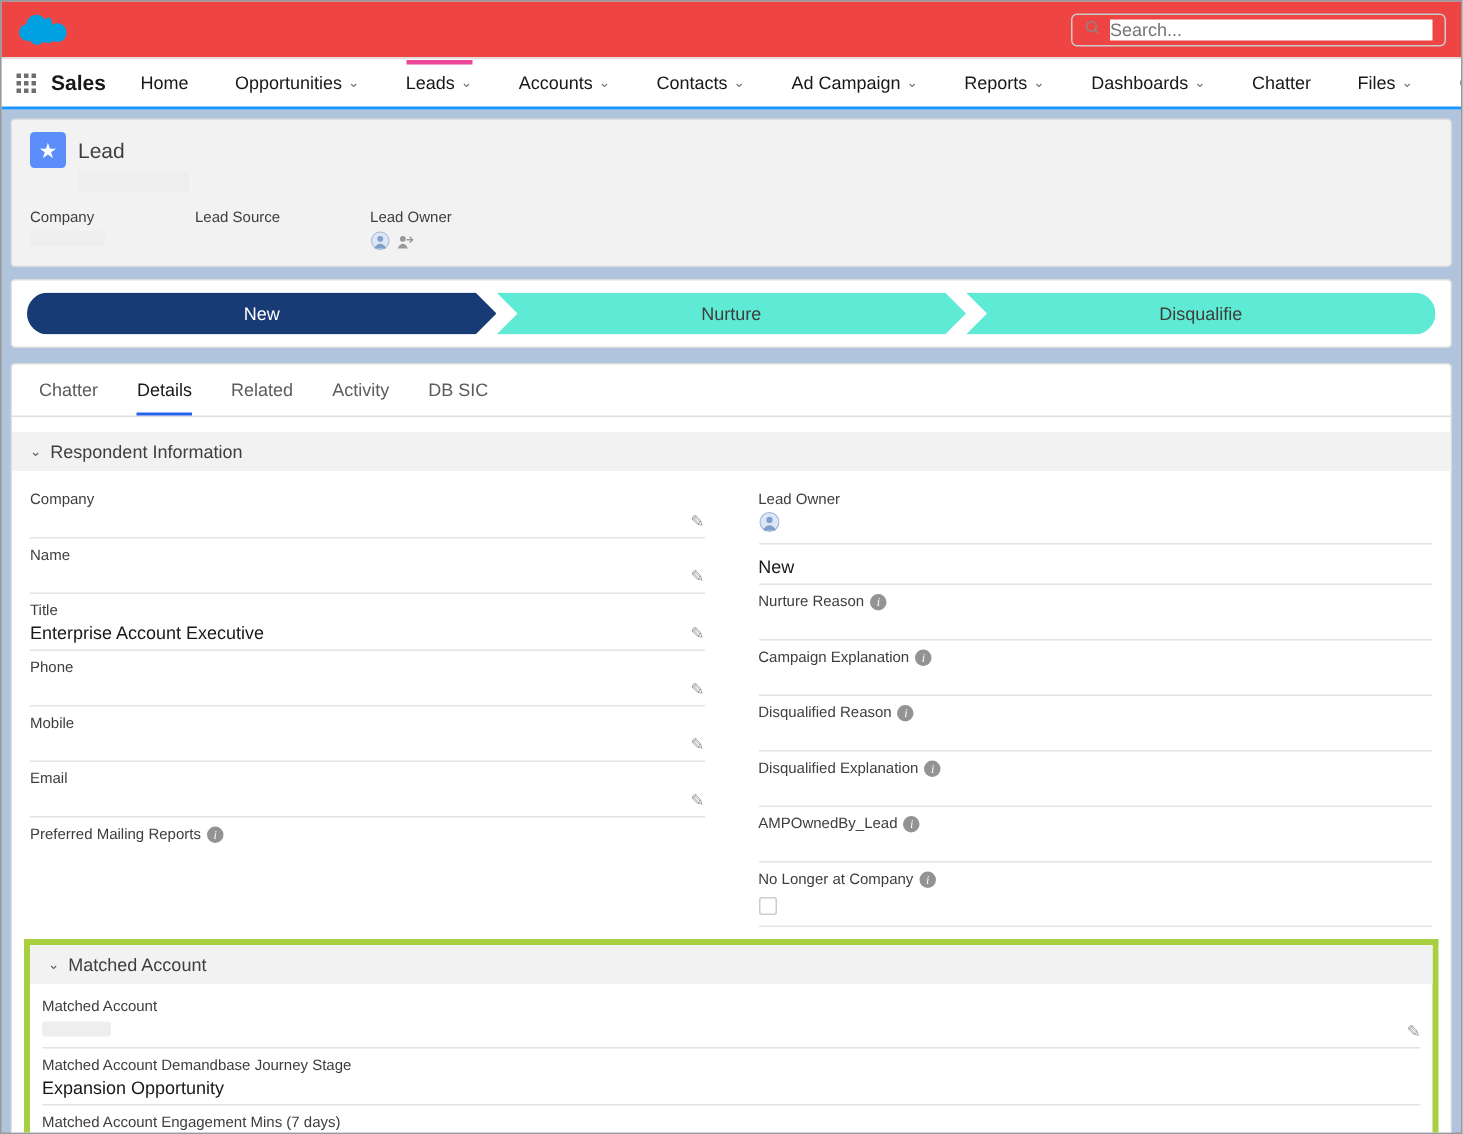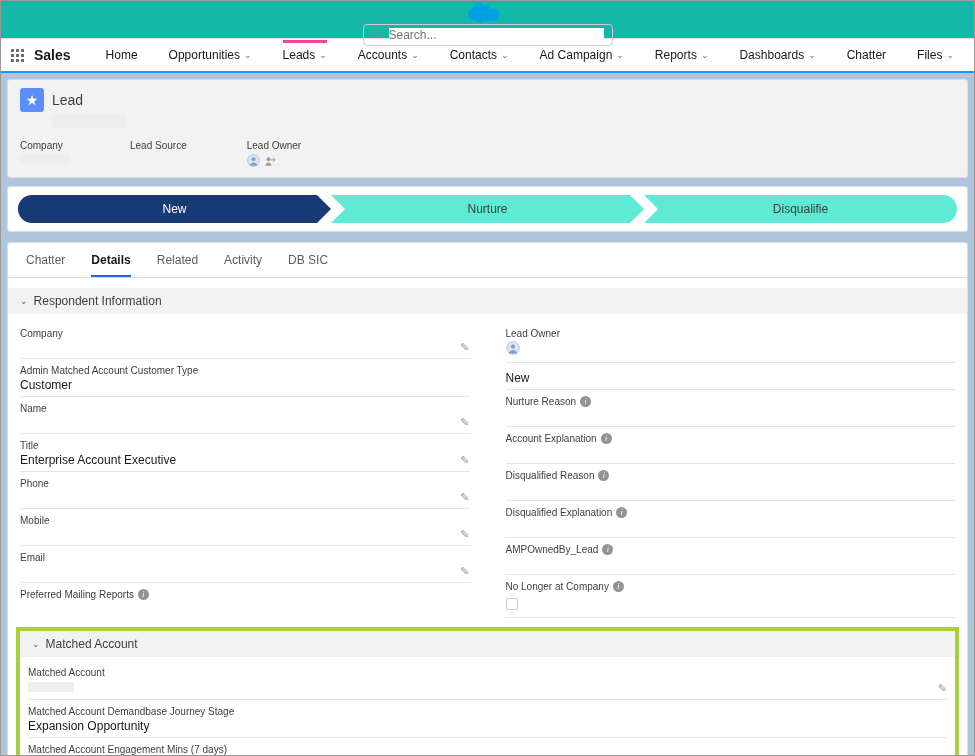--- a/index.html
+++ b/index.html
@@ -7,28 +7,27 @@
     font-family: -apple-system, BlinkMacSystemFont, "Segoe UI", Arial, sans-serif;
     font-size: 12px;
     background: #b0c4de;
     width: 975px;
     height: 756px;
     overflow: hidden;
     border: 1px solid #999;
     color: #3e3e3c;
   }
   .top-bar {
-    background: #14b8a6;
+    background: #ef4444;
     border-bottom: 1px solid #ddd;
     height: 38px;
     display: flex;
     align-items: center;
     padding: 0 10px;
     justify-content: space-between;
-    flex-direction: column;
   }
   .cloud-logo {
     width: 36px; height: 24px; margin-right: 8px;
   }
   .cloud-logo svg { display: block; }
   .search-wrap {
     display: flex; align-items: center; gap: 6px;
     border: 1px solid #ccc; border-radius: 4px;
     padding: 3px 8px; width: 250px;
     color: #999;
@@ -44,21 +43,21 @@
     padding: 0 10px;
   }
   .app-launcher {
     display: grid;
     grid-template-columns: repeat(3,3px);
     grid-template-rows: repeat(3,3px);
     gap: 2px;
     margin-right: 10px;
   }
   .app-launcher span { background:#706e6b; width:3px; height:3px; }
-  .app-name { font-weight: 700; font-size: 14px; margin-right: 18px; color:#181818; }
+  .app-name { font-weight: 700; font-size: 14px; margin-right: 6px; color:#181818; }
   .nav-item {
     display: flex; align-items:center; gap:4px;
     font-size: 12px; color:#181818;
     margin-right: 14px; white-space: nowrap;
     padding: 8px 0;
     cursor: pointer;
     margin-left: 17px;
   }
   .nav-item.active { border-top: 3px solid #ec4899; padding-top:5px; }
   .chev { font-size:9px; color:#706e6b; }
@@ -121,21 +120,21 @@
 
   .detail-card {
     background:#fff; border:1px solid #ddd; border-radius:3px;
     margin-top:10px;
   }
   .tabs-row {
     display:flex; gap:26px; padding:10px 18px 0;
     border-bottom:1px solid #ddd;
   }
   .tab { font-size:12px; color:#5c5c5c; padding-bottom:8px; cursor:pointer; }
-  .tab.active { color:#181818; font-weight:700; border-bottom:2px solid #2563eb; }
+  .tab.active { color:#181818; font-weight:400; border-bottom:2px solid #2563eb; }
 
   .section {
     margin-top:10px;
   }
   .section-header {
     background:#f3f2f2; padding:6px 12px; font-size:12px; color:#3e3e3c;
     display:flex; align-items:center; gap:6px; cursor:pointer;
   }
   .arrow-down { font-size:9px; color:#5c5c5c; }
   .fields-grid {
@@ -316,24 +315,20 @@
         <span>Respondent Information</span>
       </div>
       <div class="fields-grid">
         <div class="col-left">
           <div class="field-row">
             <div class="fl">Company</div>
             <div class="fv"></div>
             <span class="edit-pencil">✎</span>
           </div>
           <div class="field-row">
-            <div class="fl">Admin Matched Account Customer Type</div>
-            <div class="fv">Customer</div>
-          </div>
-          <div class="field-row">
             <div class="fl">Name</div>
             <div class="fv"></div>
             <span class="edit-pencil">✎</span>
           </div>
           <div class="field-row">
             <div class="fl">Title</div>
             <div class="fv">Enterprise Account Executive</div>
             <span class="edit-pencil">✎</span>
           </div>
           <div class="field-row">
@@ -375,21 +370,21 @@
           </div>
           <div class="field-row">
             <div class="fl">
                 <span>Nurture Reason</span>
                 <span class="info-dot">i</span>
               </div>
             <div class="fv"></div>
           </div>
           <div class="field-row">
             <div class="fl">
-                <span>Account Explanation</span>
+                <span>Campaign Explanation</span>
                 <span class="info-dot">i</span>
               </div>
             <div class="fv"></div>
           </div>
           <div class="field-row">
             <div class="fl">
                 <span>Disqualified Reason</span>
                 <span class="info-dot">i</span>
               </div>
             <div class="fv"></div>

